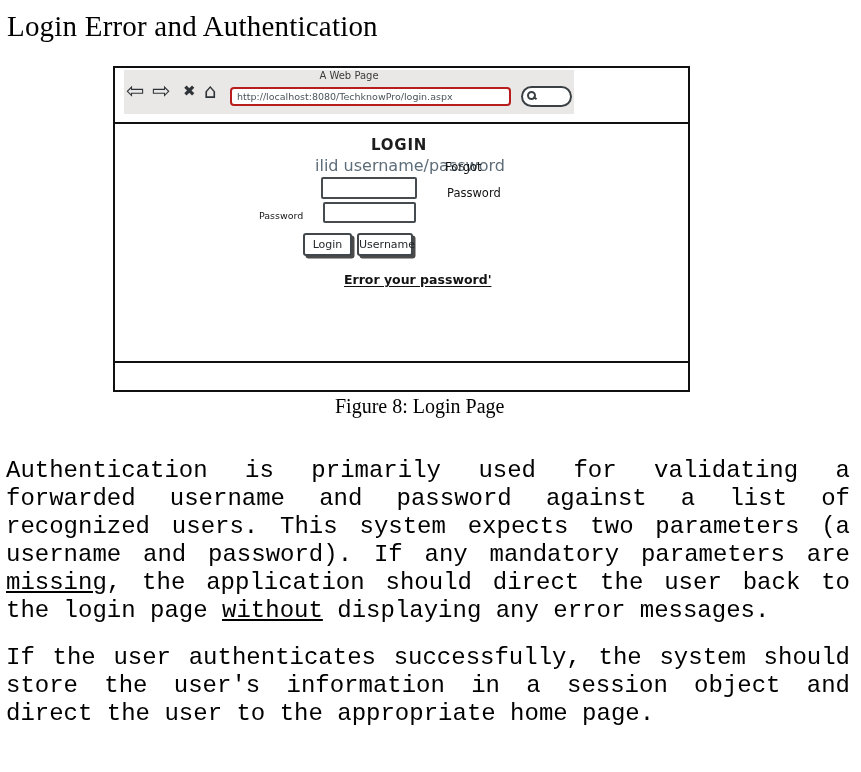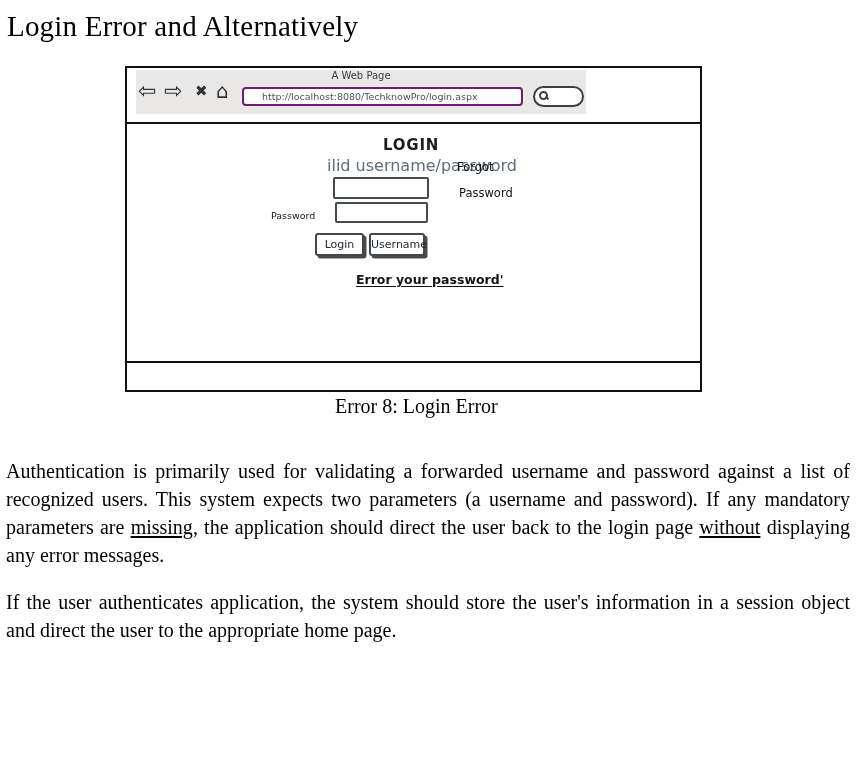--- a/index.html
+++ b/index.html
@@ -8,40 +8,40 @@
     position:relative; width:861px; height:772px; background:#fff;
     font-family:"Liberation Serif", serif; color:#000; overflow:hidden;
   }
   .doc-title {
     position:absolute; left:7px; top:10px;
     font-size:29px; font-weight:400; color:#000; letter-spacing:0.2px;
   }
   
   .wireframe {
     position:absolute; left:113px; top:66px; width:577px; height:326px;
-    border:2px solid #101010; background:#fff;margin-left:12px;
+    border:2px solid #101010; background:#fff;
   }
   .chrome {
     position:absolute; left:9px; top:2px; width:450px; height:44px;
     background:#e9e8e6;
     font-family:"DejaVu Sans", sans-serif;
   }
   .chrome-title {
     position:absolute; left:0; top:0; width:100%; text-align:center;
     font-size:10px; color:#3b3b3b; font-weight:500;
   }
   .nav-icon { position:absolute; color:#2e3338; line-height:1; }
   .back-ic   { left:2px;  top:10px; font-size:22px; }
   .fwd-ic    { left:28px; top:10px; font-size:22px; }
   .stop-ic   { left:59px; top:14px; font-size:15px; font-weight:bold; }
   .home-ic   { left:80px; top:11px; font-size:20px; }
   .url-bar {
     position:absolute; left:106px; top:17px; width:281px; height:19px;
-    border:2px solid #701a75; border-radius:4px; background:#fff;
-    font-size:9.5px; color:#4a5459; line-height:15px; padding-left:18px;
+    border:2px solid #b91c1c; border-radius:4px; background:#fff;
+    font-size:9.5px; color:#4a5459; line-height:15px; padding-left:5px;
     white-space:nowrap; overflow:hidden;
   }
   .search-pill {
     position:absolute; left:397px; top:16px; width:51px; height:21px;
     border:2px solid #3a4043; border-radius:11px; background:#fff;
   }
   .lens {
     position:absolute; left:4px; top:3px; width:9px; height:9px;
     border:2px solid #3a4043; border-radius:50%;
   }
@@ -75,31 +75,31 @@
   .forgot-link {
     left:229px; top:204px; font-size:12.5px; font-weight:600; color:#131313;
     text-decoration:underline; text-underline-offset:2px;
   }
   .fig-caption {
     position:absolute; left:335px; top:395px; font-size:20px; color:#000;
   }
   
   .body-copy {
     position:absolute; left:6px; top:457px; width:844px;
-    font-size:20px; line-height:28px; text-align:justify; color:#000;
+    font-size:24px; line-height:28px; text-align:justify; color:#000;font-family:Liberation Mono, monospace;
   }
   .body-copy p { margin:0 0 19px 0; }
   .u { text-decoration:underline; text-underline-offset:2px; }
 </style>
 </head>
 <body>
 
 <div class="page">
 
-  <h1 class="doc-title">Login Error and Alternatively</h1>
+  <h1 class="doc-title">Login Error and Authentication</h1>
 
   <div class="wireframe">
 
     <div class="chrome">
       <div class="chrome-title">A Web Page</div>
       <span class="nav-icon back-ic">⇦</span>
       <span class="nav-icon fwd-ic">⇨</span>
       <span class="nav-icon stop-ic">✖</span>
       <span class="nav-icon home-ic">⌂</span>
       <div class="url-bar">http://localhost:8080/TechknowPro/login.aspx</div>
@@ -120,20 +120,20 @@
     <div class="wf-sans password-label">Password</div>
 
     <button class="wf-btn login-btn">Login</button>
     <button class="wf-btn register-btn">Username</button>
 
     <div class="wf-sans forgot-link">Error your password'</div>
 
     <div class="hline divider-status"></div>
   </div>
 
-  <div class="fig-caption">Error 8: Login Error</div>
+  <div class="fig-caption">Figure 8: Login Page</div>
 
   <div class="body-copy">
     <p><span>Authentication is primarily used for validating a forwarded username and password against a list of recognized users. This system expects two parameters (a username and password). If any mandatory parameters are </span><span class="u">missing</span><span>, the application should direct the user back to the login page </span><span class="u">without</span><span> displaying any error messages.</span></p>
-    <p>If the user authenticates application, the system should store the user's information in a session object and direct the user to the appropriate home page.</p>
+    <p>If the user authenticates successfully, the system should store the user's information in a session object and direct the user to the appropriate home page.</p>
   </div>
 
 </div>
 
 </body></html>

